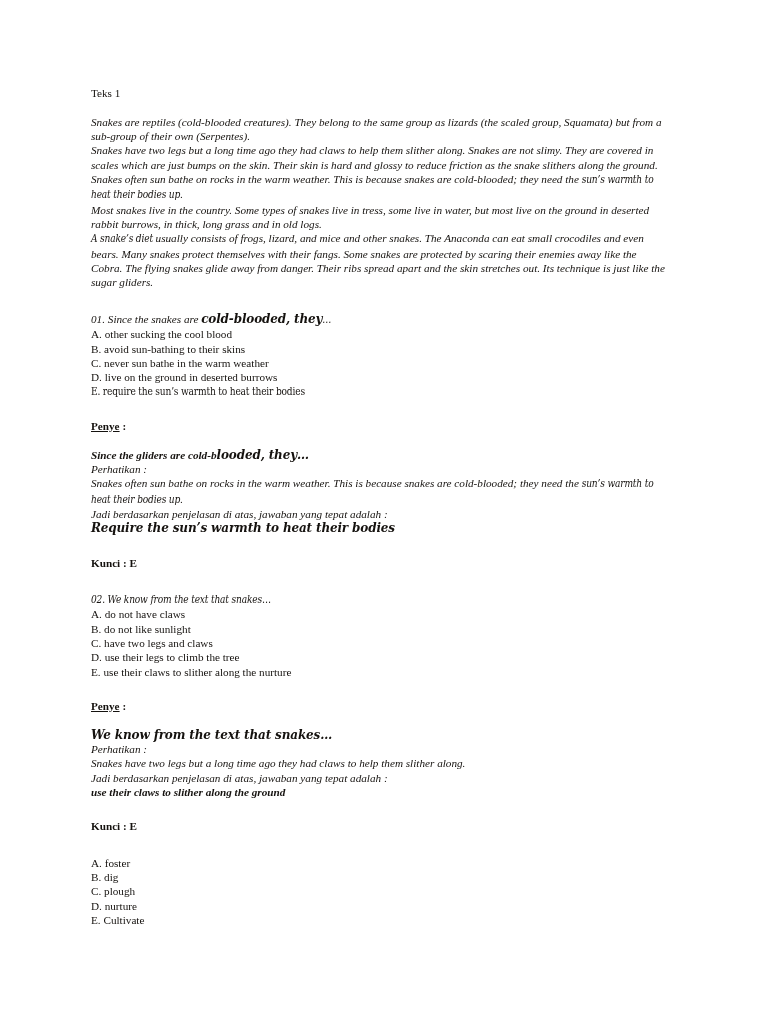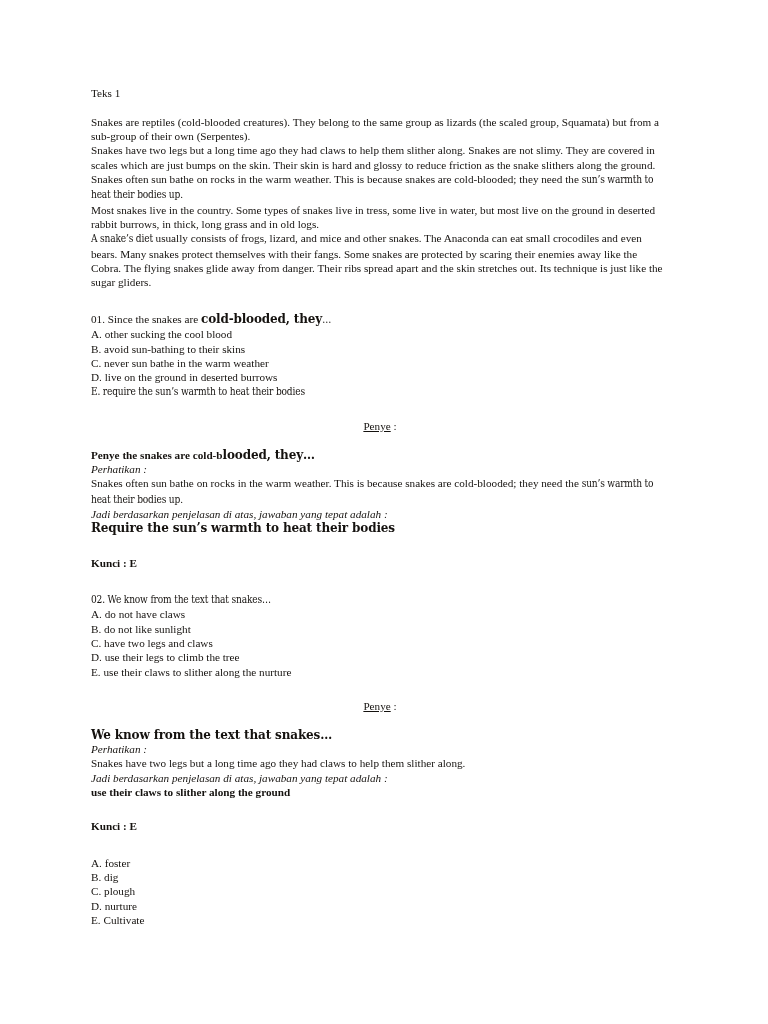--- a/index.html
+++ b/index.html
@@ -38,42 +38,42 @@
   
   .line {
     margin: 0;
     padding: 0;
     white-space: pre-wrap;
   }
 
   .para {
     margin: 0;
     padding: 0;
+    font-style: italic;
   }
 
   
   .alt {
     font-family: "DejaVu Serif", "Liberation Serif", serif;
     font-size: 10.1px;
     letter-spacing: -0.18px;
     font-stretch: condensed;
   }
   .alt-b {
     font-family: "DejaVu Serif", "Liberation Serif", serif;
     font-size: 12px;
     letter-spacing: -0.15px;
     font-weight: bold;
   }
 
   .b  { font-weight: bold; }
   .i  { font-style: italic; }
 
   .u-label {
-    font-weight: normal;
-    text-align: center;
+    font-weight: bold;
   }
   .u-label .u-text {
     text-decoration: underline;
   }
 
   .qnum { white-space: pre-wrap; }
   .opt  { white-space: pre-wrap; }
 </style>
 </head>
 <body>
@@ -90,21 +90,21 @@
       <div style="height: 22px;"></div>
       <div class="para qnum"><span>01. Since the snakes are </span><span class="alt-b">cold-blooded, they</span><span class="alt">…</span></div>
       <div class="line opt">A. other sucking the cool blood</div>
       <div class="line opt">B. avoid sun-bathing to their skins</div>
       <div class="line opt">C. never sun bathe in the warm weather</div>
       <div class="line opt">D. live on the ground in deserted burrows</div>
       <div class="line opt alt">E. require the sun’s warmth to heat their bodies</div>
       <div style="height: 20px;"></div>
       <div class="line u-label"><span class="u-text">Penye</span><span> :</span></div>
       <div style="height: 14.35px;"></div>
-      <div class="para b"><span class="b">Penye the snakes are cold-b</span><span class="alt-b">looded, they…</span></div>
+      <div class="para b"><span class="b">Since the gliders are cold-b</span><span class="alt-b">looded, they…</span></div>
       <div class="line i">Perhatikan :</div>
       <div class="para"><span>Snakes often sun bathe on rocks in the warm weather. This is because snakes are cold-blooded; they need the </span><span class="alt">sun’s warmth to heat their bodies up</span><span>.</span></div>
       <div class="line i">Jadi berdasarkan penjelasan di atas, jawaban yang tepat adalah :</div>
       <div class="para b"><span class="alt-b">Require the sun’s warmth to heat their bodies</span></div>
       <div style="height: 20px;"></div>
       <div class="line b">Kunci : E</div>
       <div style="height: 22px;"></div>
       <div class="para qnum"><span class="alt">02. We know from the text that snakes</span><span class="alt">…</span></div>
       <div class="line opt">A. do not have claws</div>
       <div class="line opt">B. do not like sunlight</div>

